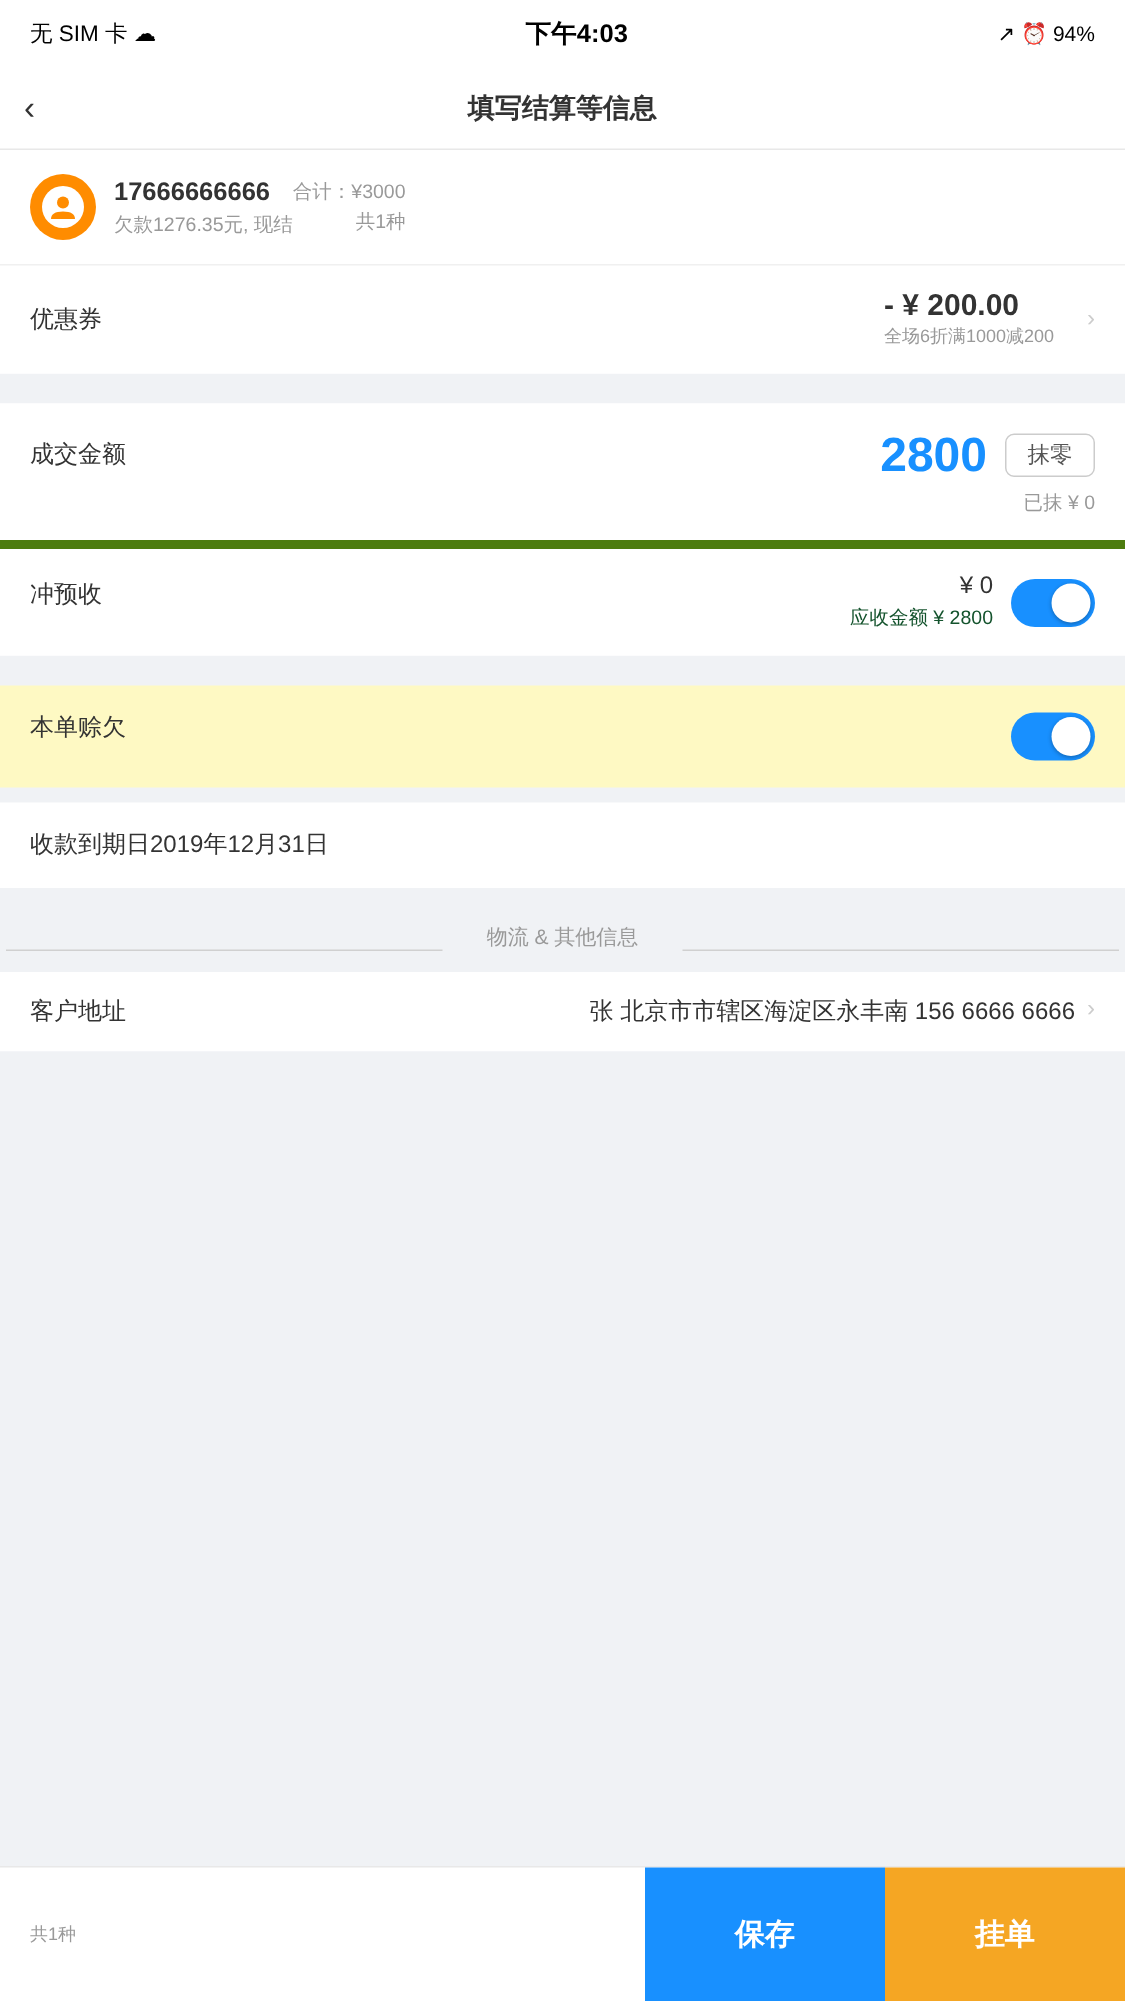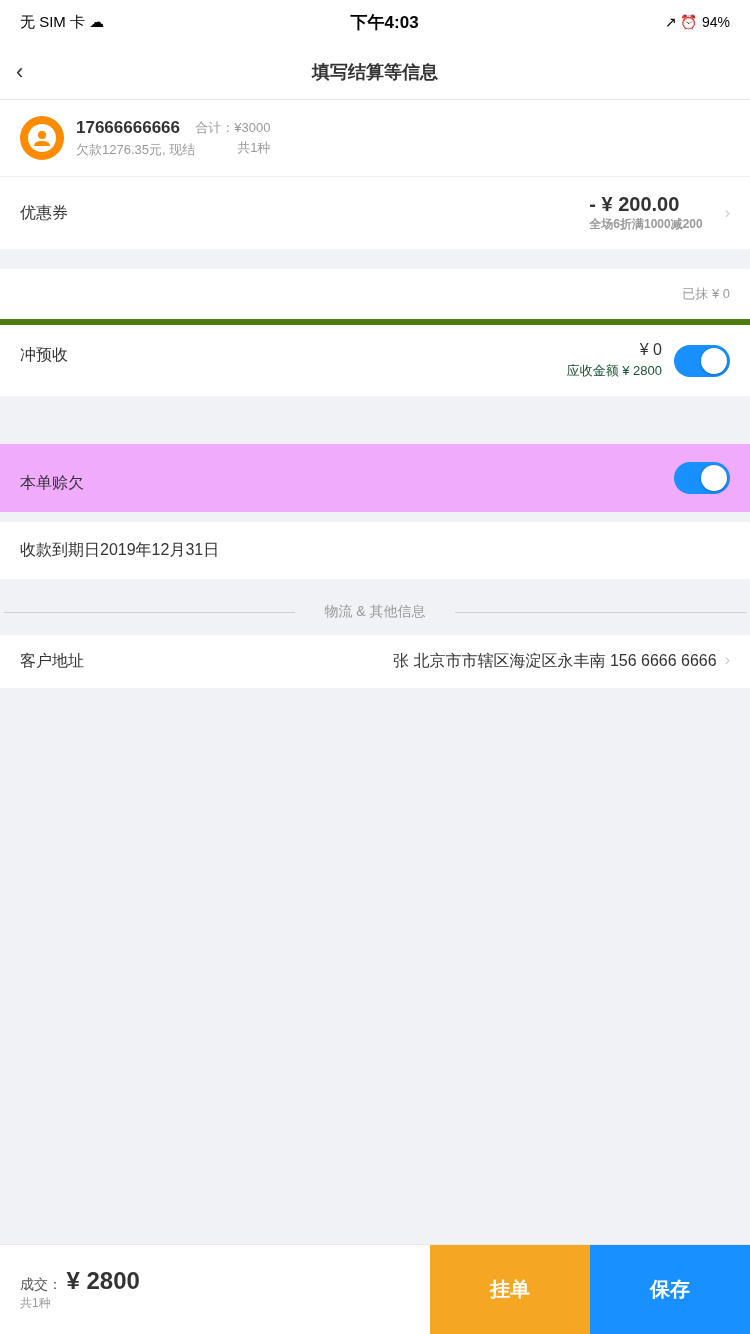--- a/index.html
+++ b/index.html
@@ -139,21 +139,20 @@
     }
     .coupon-discount {
       font-size: 20px;
       font-weight: 600;
       color: #333;
     }
     .coupon-detail {
       font-size: 12px;
       color: #999;
       text-align: right;
-      font-weight: bold;
     }
     .chevron-icon {
       font-size: 16px;
       color: #ccc;
     }
 
     
     .gray-divider {
       height: 10px;
       background: #f0f2f5;
@@ -251,27 +250,26 @@
       top: 3px;
       width: 26px;
       height: 26px;
       border-radius: 13px;
       background: #fff;
       box-shadow: 0 1px 3px rgba(0,0,0,0.3);
     }
 
     
     .debit-section {
-      background: #f0abfc;
+      background: #fef9c3;
       padding: 18px 20px;
       display: flex;
-      align-items: flex-end;
+      align-items: flex-start;
       justify-content: space-between;
       margin-bottom: 10px;
-      margin-top: 28px;
     }
     .debit-label {
       font-size: 16px;
       color: #333;
     }
 
     
     .due-section {
       background: #fff;
       padding: 18px 20px;
@@ -288,21 +286,21 @@
     .due-value {
       font-size: 16px;
       color: #333;
     }
 
     
     .logistics-divider {
       background: #f0f2f5;
       padding: 14px 4px;
       display: flex;
-      align-items: center;
+      align-items: flex-end;
       justify-content: center;
       gap: 29px;
       margin-bottom: 0;
     }
     .divider-line {
       flex: 1;
       height: 1px;
       background: #d0d0d0;
     }
     .divider-text {
@@ -444,20 +442,27 @@
         </div>
         <span class="chevron-icon">›</span>
       </div>
     </div>
   </div>
 
   <div class="gray-divider"></div>
 
   <div class="section-white">
     <div class="amount-section">
+      <div class="amount-row">
+        <span class="amount-label">成交金额</span>
+        <div class="amount-right">
+          <span class="amount-value">2800</span>
+          <button class="round-btn">抹零</button>
+        </div>
+      </div>
       <div class="amount-sub">已抹  ¥ 0</div>
     </div>
 
     <div class="prepay-section">
       <div class="prepay-row">
         <span class="prepay-label">冲预收</span>
         <div class="prepay-right">
           <div class="prepay-values">
             <div class="prepay-amount">¥ 0</div>
             <div class="prepay-sub">应收金额 ¥ 2800</div>
@@ -495,21 +500,17 @@
       <span class="chevron-icon">›</span>
     </div>
   </div>
 
   <div class="extra-gray"></div>
 
 </div>
 
 <div class="bottom-bar">
   <div class="bottom-left">
-    <div>
-      <span class="bottom-deal-label">成交：</span>
-      <span class="bottom-deal-amount">¥ 2800</span>
-    </div>
     <div class="bottom-count">共1种</div>
   </div>
+  <div class="bottom-btn btn-save">保存</div>
   <div class="bottom-btn btn-hang">挂单</div>
-  <div class="bottom-btn btn-save">保存</div>
 </div>
 
 </body></html>

